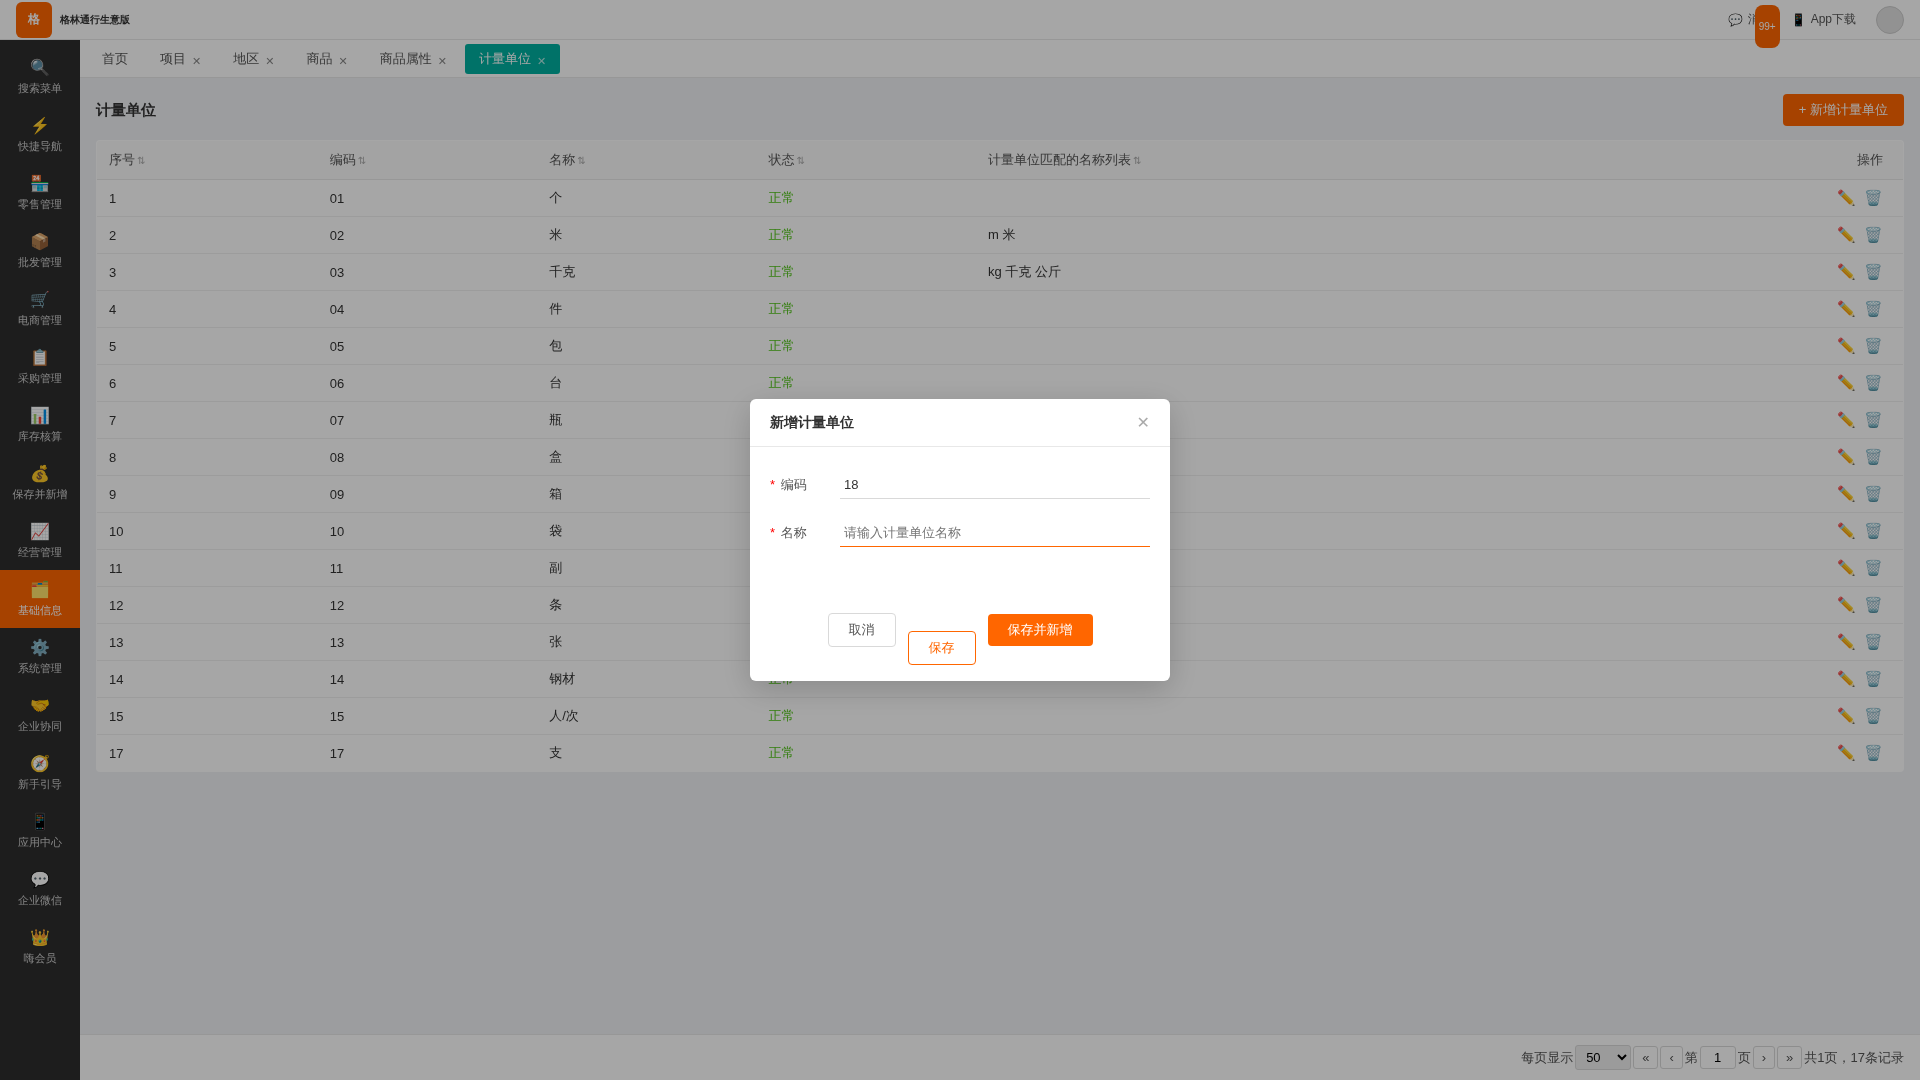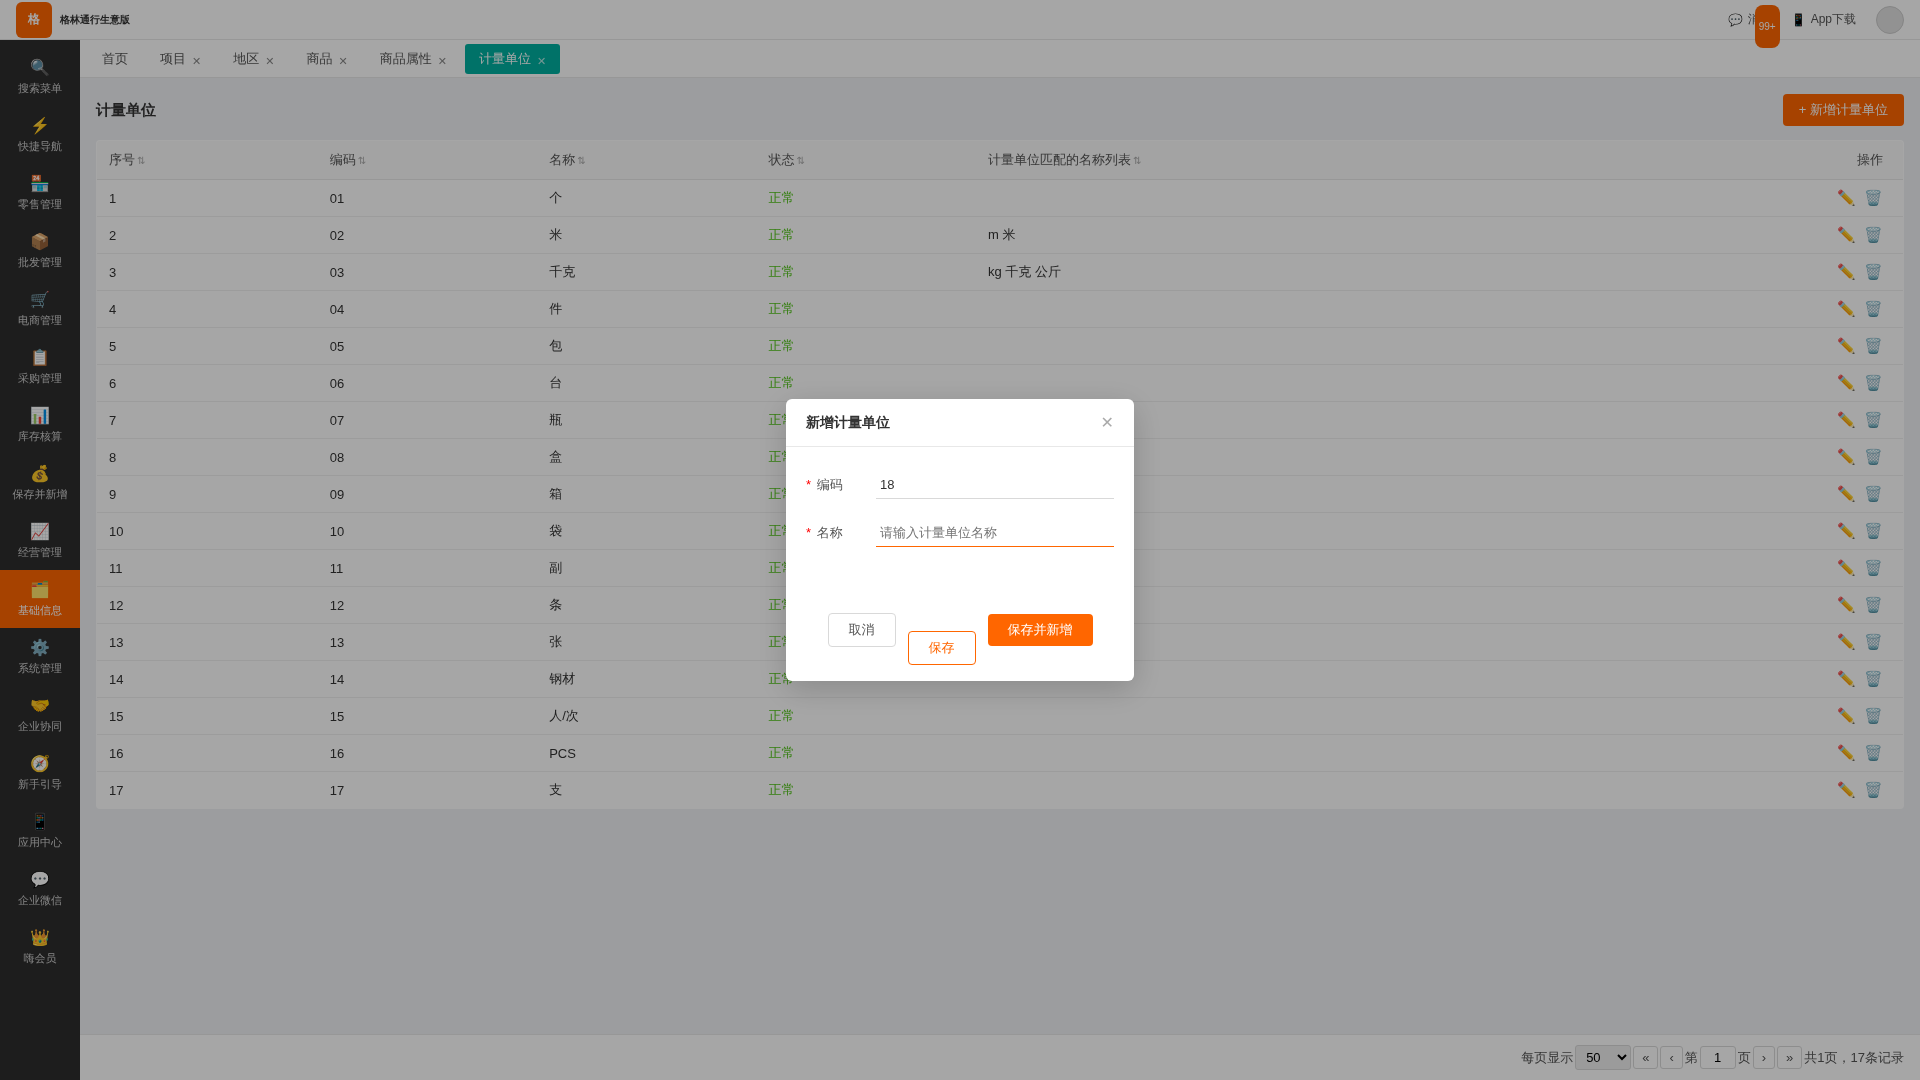--- a/index.html
+++ b/index.html
@@ -263,21 +263,21 @@
       top: 0; left: 0; right: 0; bottom: 0;
       background: rgba(0,0,0,0.35);
       z-index: 100;
       display: flex;
       align-items: center;
       justify-content: center;
     }
     .modal {
       background: #fff;
       border-radius: 6px;
-      width: 348px;
+      width: 420px;
       box-shadow: 0 8px 32px rgba(0,0,0,0.18);
       overflow: hidden;
     }
     .modal-header {
       padding: 14px 20px;
       border-bottom: 1px solid #e8e8e8;
       display: flex;
       align-items: center;
       justify-content: space-between;
     }
@@ -691,33 +691,20 @@
       <td><span class="status-normal">正常</span></td>
       <td></td>
       <td style="text-align:right; padding-right:20px;">
         <div class="action-icons" style="justify-content:flex-end;">
           <span class="action-icon" title="编辑">✏️</span>
           <span class="action-icon" title="删除">🗑️</span>
         </div>
       </td>
     </tr>
             <tr>
-      <td>16</td>
-      <td>16</td>
-      <td>PCS</td>
-      <td><span class="status-normal">正常</span></td>
-      <td></td>
-      <td style="text-align:right; padding-right:20px;">
-        <div class="action-icons" style="justify-content:flex-end;">
-          <span class="action-icon" title="编辑">✏️</span>
-          <span class="action-icon" title="删除">🗑️</span>
-        </div>
-      </td>
-    </tr>
-            <tr>
       <td>17</td>
       <td>17</td>
       <td>支</td>
       <td><span class="status-normal">正常</span></td>
       <td></td>
       <td style="text-align:right; padding-right:20px;">
         <div class="action-icons" style="justify-content:flex-end;">
           <span class="action-icon" title="编辑">✏️</span>
           <span class="action-icon" title="删除">🗑️</span>
         </div>

